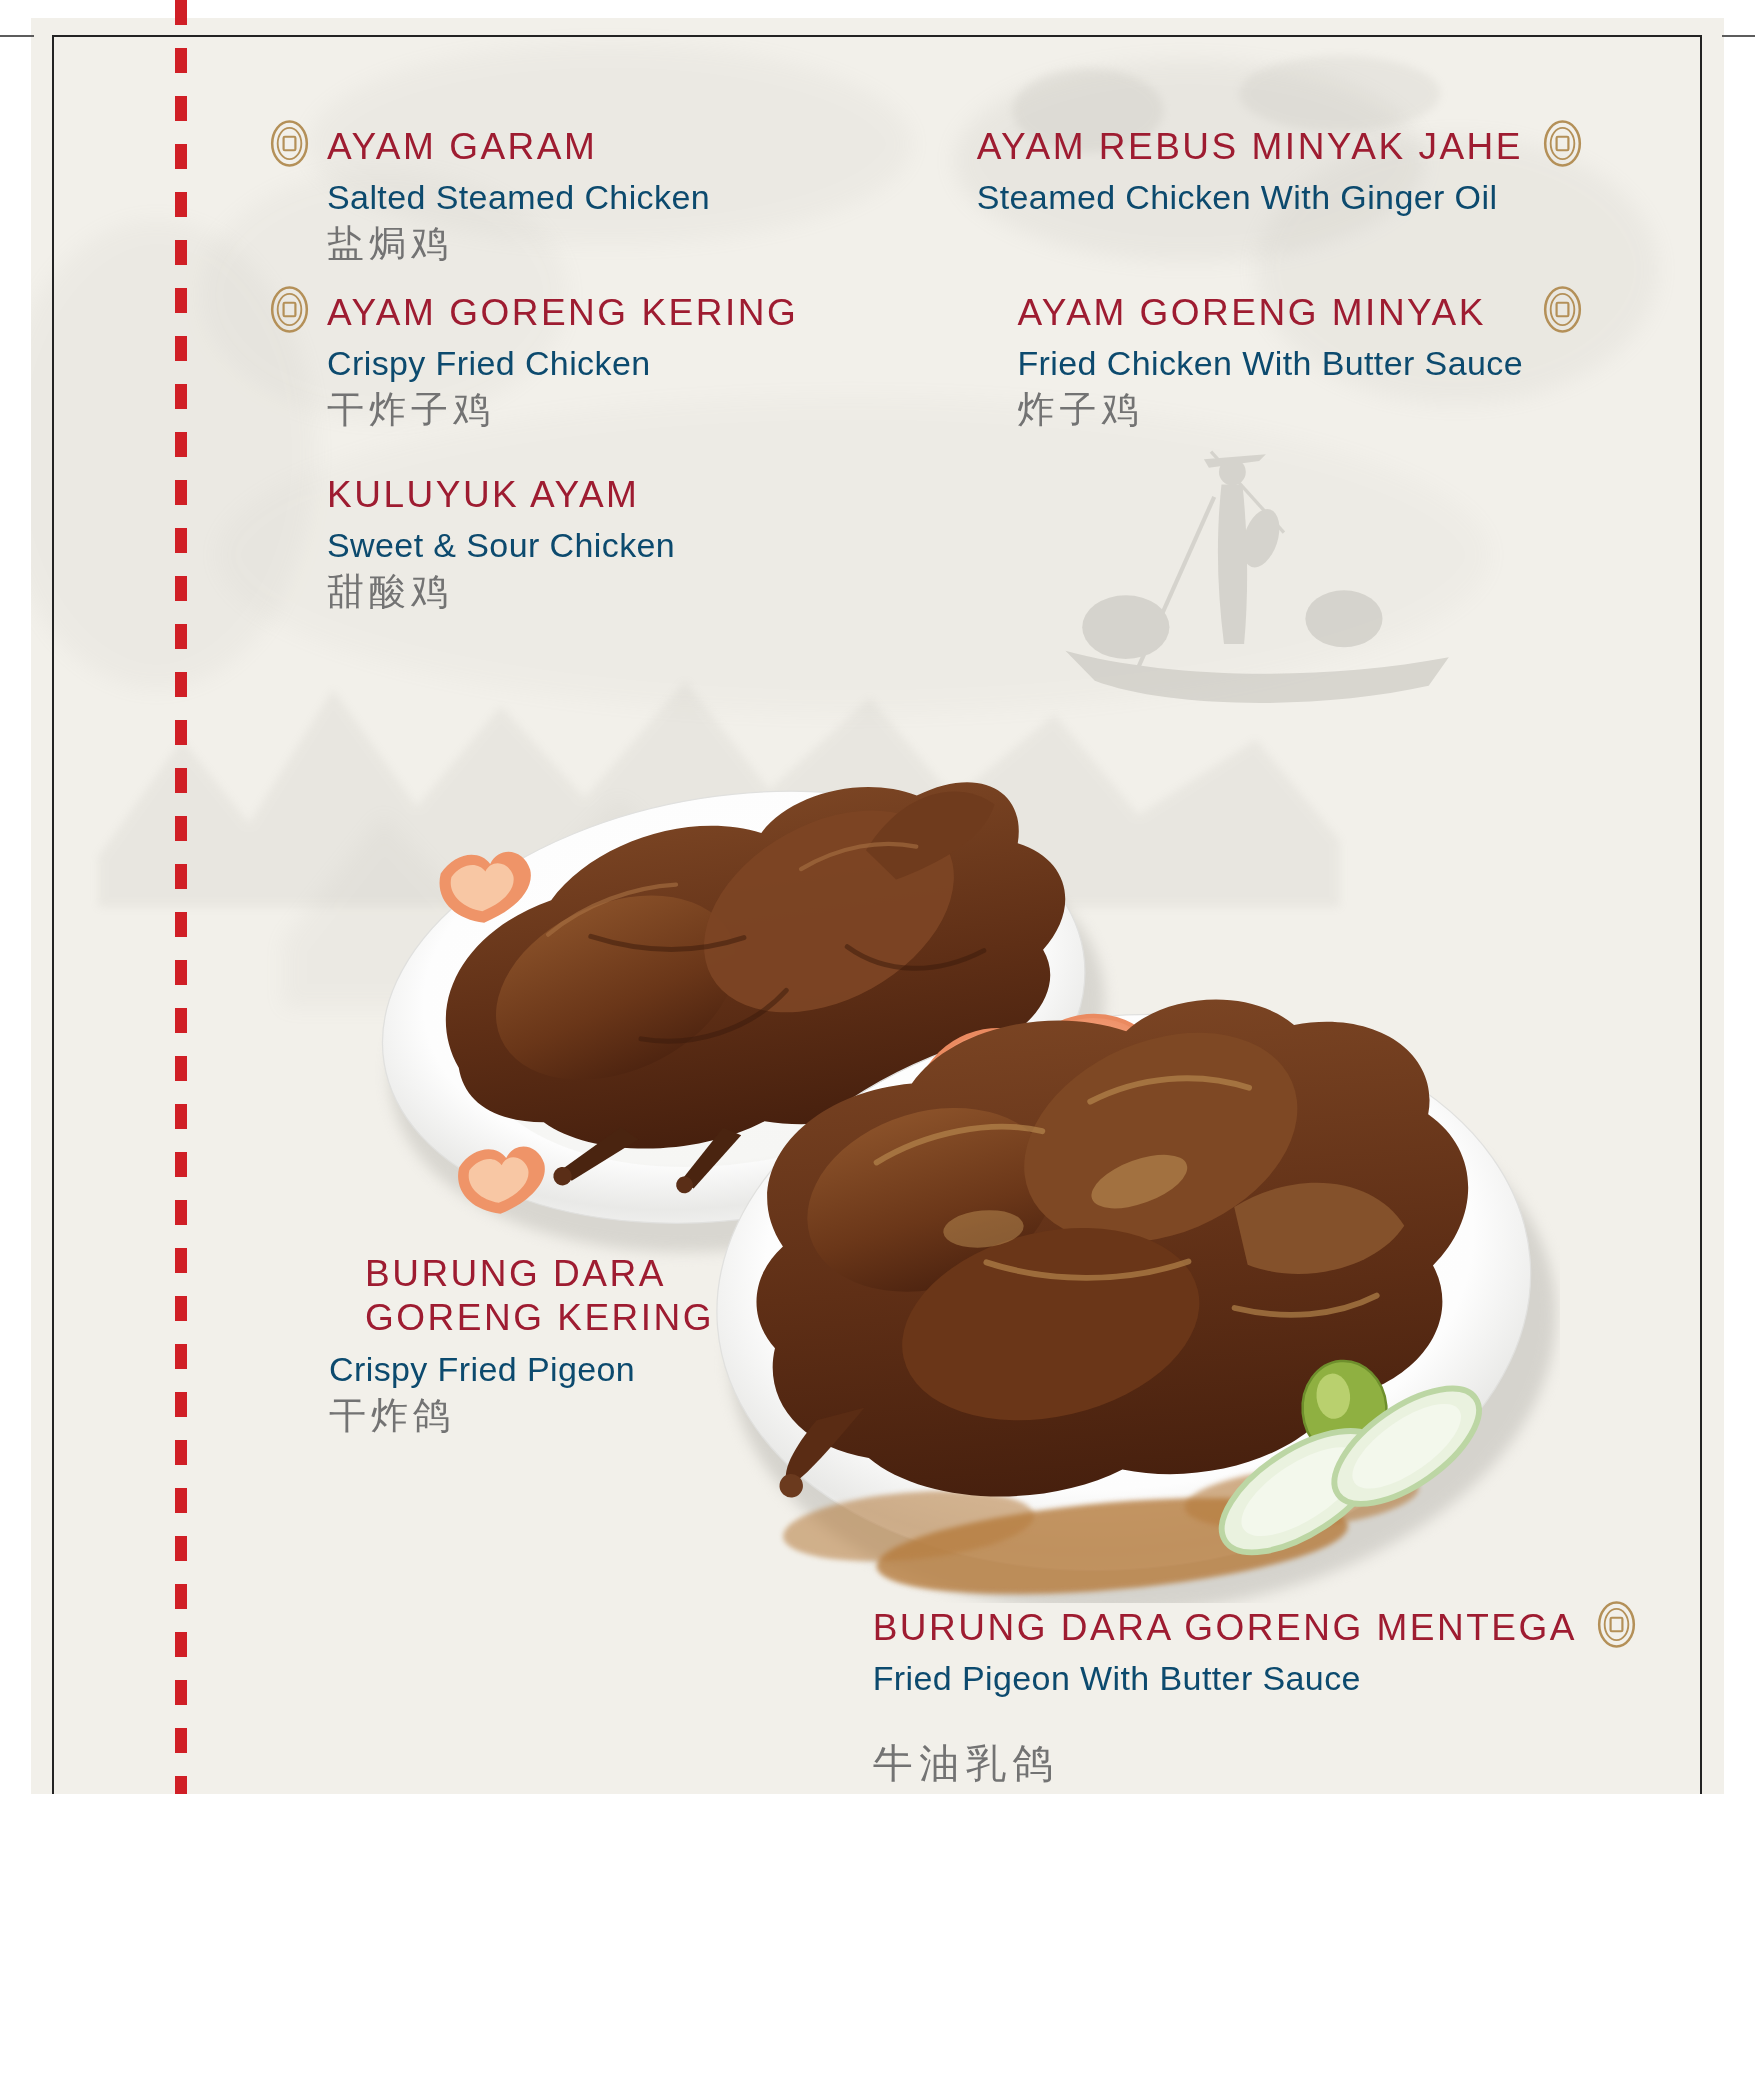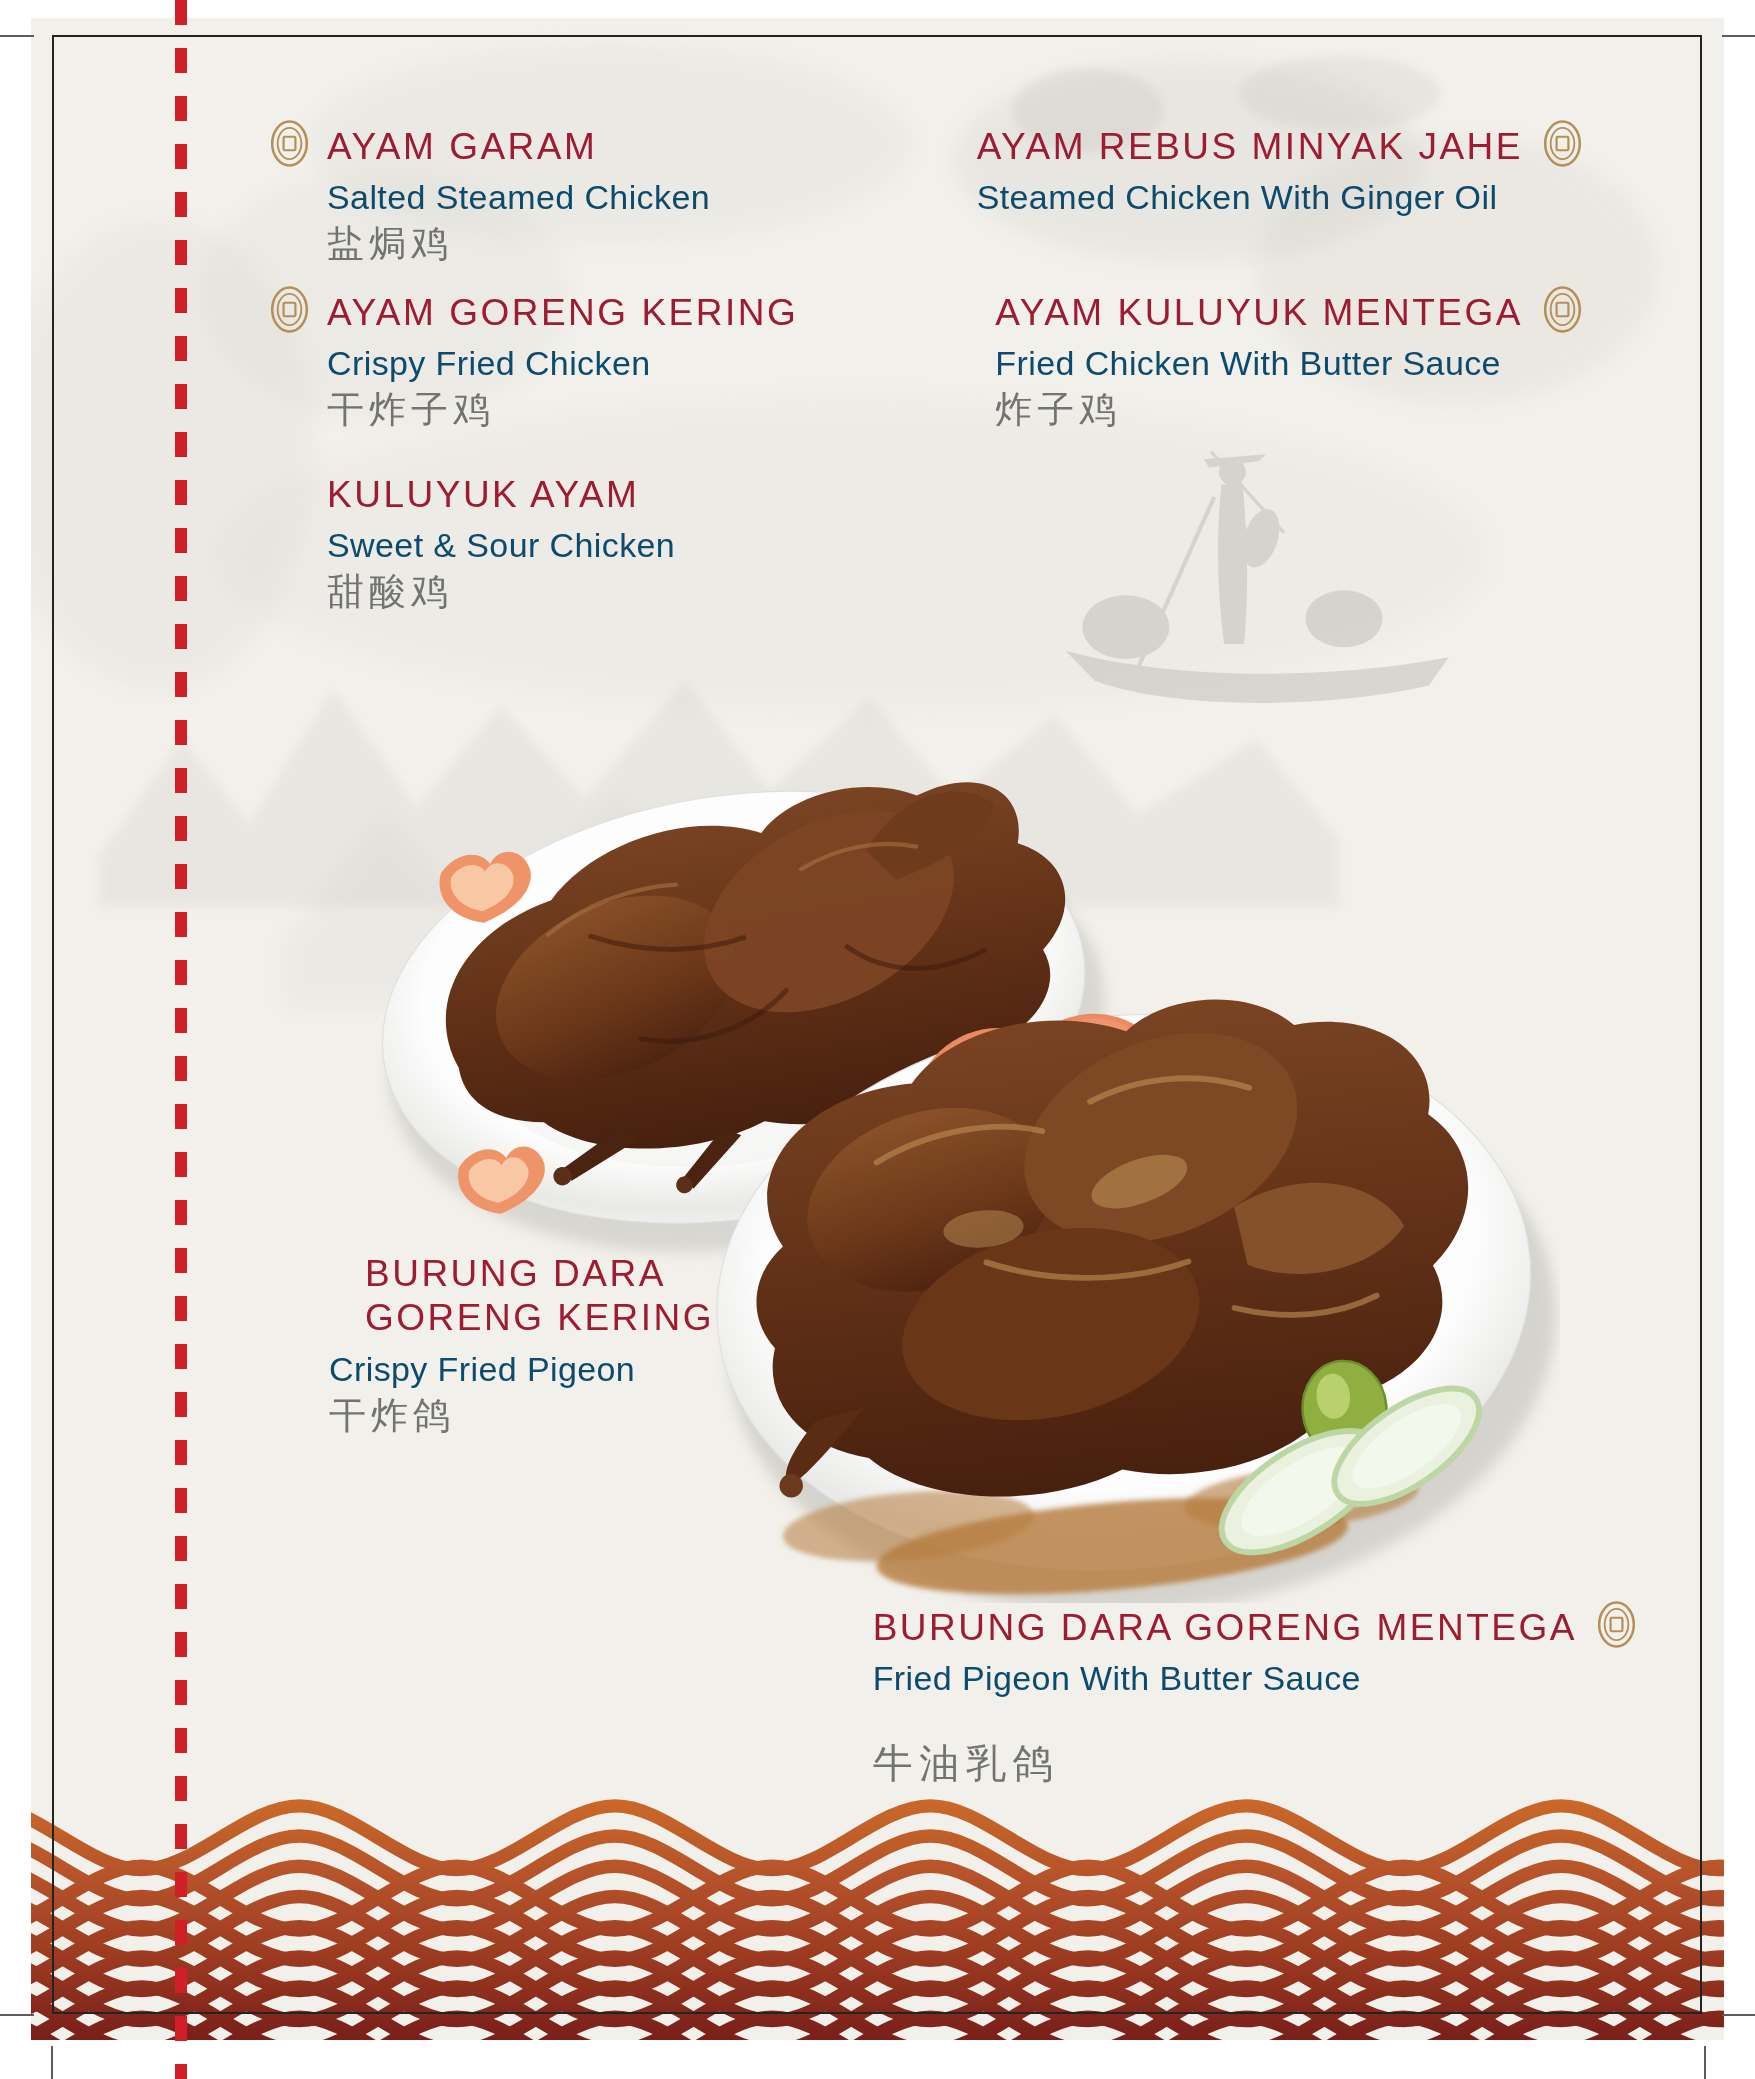--- a/index.html
+++ b/index.html
@@ -1,16 +1,16 @@
 <!DOCTYPE html>
 <html style="font-size:13.4px"><head>
 <meta charset="utf-8">
 <style>
   html,body{margin:0;padding:0;background:#ffffff;}
-  #canvas{position:relative;width:1755px;height:2079px;background:#ffffff;overflow:hidden;
+  #canvas{position:relative;width:1755px;height:1794px;background:#ffffff;overflow:hidden;
           font-family:"Liberation Sans", sans-serif;}
   .page{position:absolute;left:31px;top:17.6px;width:1693px;height:2022px;background:#f2f0ea;overflow:hidden;}
   .frame{position:absolute;left:21px;top:17.6px;width:1650px;height:1979px;border:2.5px solid #232323;box-sizing:border-box;}
   .dash-line{position:absolute;left:175px;top:0;width:11.7px;height:2079px;
              background:repeating-linear-gradient(to bottom,#d01f26 0 25px,rgba(0,0,0,0) 25px 48px);}
   .crop{position:absolute;background:#5c5c5c;}
   .crop.h{height:1.7px;width:34px;}
   .crop.v{width:1.7px;height:34px;}
 
   .item{position:absolute;}
@@ -247,21 +247,21 @@
     </div>
 
     <div class="item right" style="right:201px;top:274px">
       <svg class="coin right-side" viewBox="0 0 46 58">
           <g fill="none" stroke="#b49058">
             <ellipse cx="23" cy="29" rx="20.5" ry="26" stroke-width="3"></ellipse>
             <ellipse cx="23" cy="29" rx="14" ry="18.5" stroke-width="2.2"></ellipse>
             <rect x="16" y="21" width="14" height="16" rx="1.5" stroke-width="2.6"></rect>
           </g>
         </svg>
-      <div class="t">AYAM KULUYUK MENTEGA</div>
+      <div class="t">AYAM GORENG MINYAK</div>
       <div class="d">Fried Chicken With Butter Sauce</div>
       <div class="c">炸子鸡</div>
     </div>
 
     <div class="item photo-label" style="left:298px;top:1234px">
       <div class="t">BURUNG DARA</div>
       <div class="t">GORENG KERING</div>
       <div class="d">Crispy Fried Pigeon</div>
       <div class="c">干炸鸽</div>
     </div>

